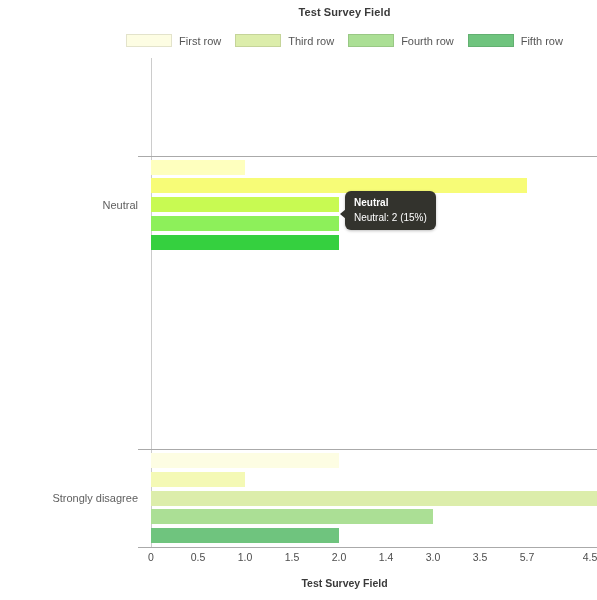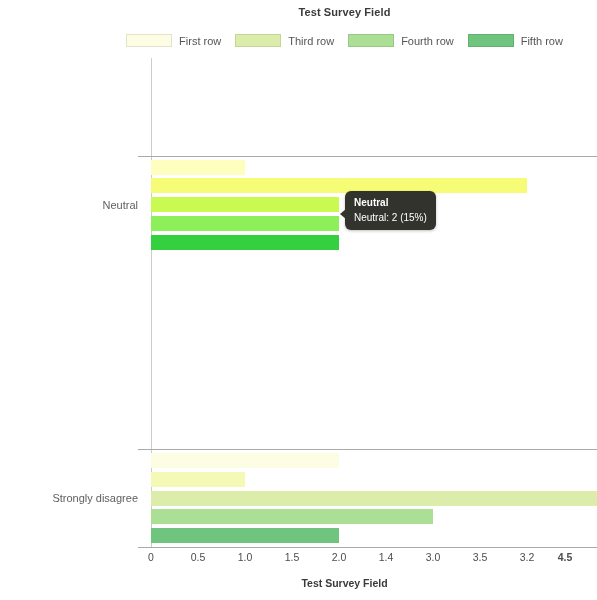--- a/index.html
+++ b/index.html
@@ -248,20 +248,20 @@
 
   <div class="xticks" id="xticks">
       <div class="xtick" style="left: 0px;">0</div>
       <div class="xtick" style="left: 47px;">0.5</div>
       <div class="xtick" style="left: 94px;">1.0</div>
       <div class="xtick" style="left: 141px;">1.5</div>
       <div class="xtick" style="left: 188px;">2.0</div>
       <div class="xtick" style="left: 235px;">1.4</div>
       <div class="xtick" style="left: 282px;">3.0</div>
       <div class="xtick" style="left: 329px;">3.5</div>
-      <div class="xtick" style="left: 376px;">3.2</div>
-      <div class="xtick" style="left: 414px; font-weight: bold;">4.5</div>
+      <div class="xtick" style="left: 376px;">5.7</div>
+      <div class="xtick" style="left: 439px;">4.5</div>
       <div class="xtick" style="left: 470px;">5.0</div>
     </div>
 
   <div class="axis-title-x">Test Survey Field</div>
 
 </div>
 
 </body></html>

